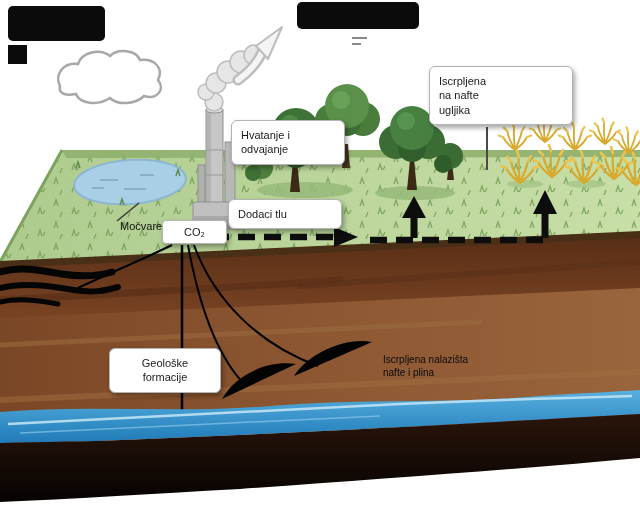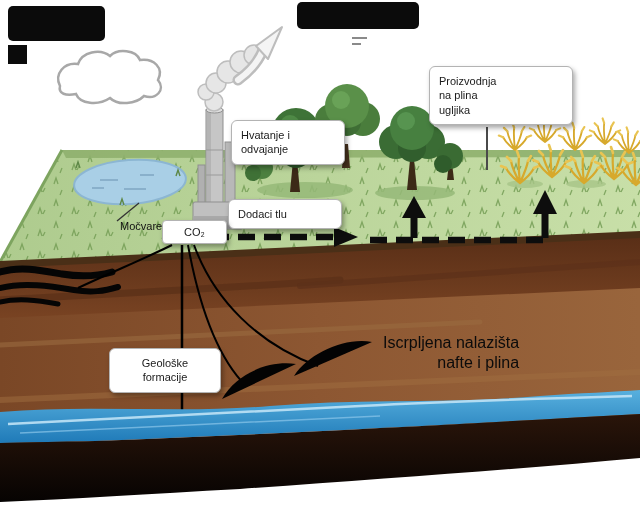--- a/index.html
+++ b/index.html
@@ -13,21 +13,21 @@
   }
   .label-box .ln{display:block;white-space:nowrap;}
   #box-capture   {left:231px;top:120px;width:94px;}
   #box-soil      {left:228px;top:199px;width:94px;}
   #box-production{left:429px;top:66px;width:124px;}
   #box-geologic  {left:101px;top:348px;width:92px;text-align:center;margin-left:8px;}
   #box-co2       {left:162px;top:220px;width:45px;text-align:center;padding:4px 9px;border-radius:4px;}
 
   .plain-label{position:absolute;color:#111;font-size:11px;line-height:1.25;}
   #lbl-wetlands{left:85px;top:220px;padding-left:35px;}
-  #lbl-depleted{left:383px;top:333px;font-size:16px;color:#0b0b0b;text-align:right;}
+  #lbl-depleted{left:383px;top:354px;font-size:10px;color:#0b0b0b;}
   #lbl-depleted .ln{display:block;white-space:nowrap;}
 </style>
 </head>
 <body>
 
 <div id="stage">
 
   <svg id="art" width="640" height="507" viewBox="0 0 640 507">
     <defs>
       <linearGradient id="gGrass" x1="0" y1="0" x2="1" y2="0">
@@ -210,22 +210,22 @@
   <div class="label-box" id="box-capture">
     <span class="ln">Hvatanje i</span>
     <span class="ln">odvajanje</span>
   </div>
 
   <div class="label-box" id="box-soil">
     <span class="ln">Dodaci tlu</span>
   </div>
 
   <div class="label-box" id="box-production">
-    <span class="ln">Proizvodnja</span>
-    <span class="ln">na plina</span>
+    <span class="ln">Iscrpljena</span>
+    <span class="ln">na nafte</span>
     <span class="ln">ugljika</span>
   </div>
 
   <div class="label-box" id="box-geologic">
     <span class="ln">Geološke</span>
     <span class="ln">formacije</span>
   </div>
 
   <div class="label-box" id="box-co2">
     <span>CO₂</span>

